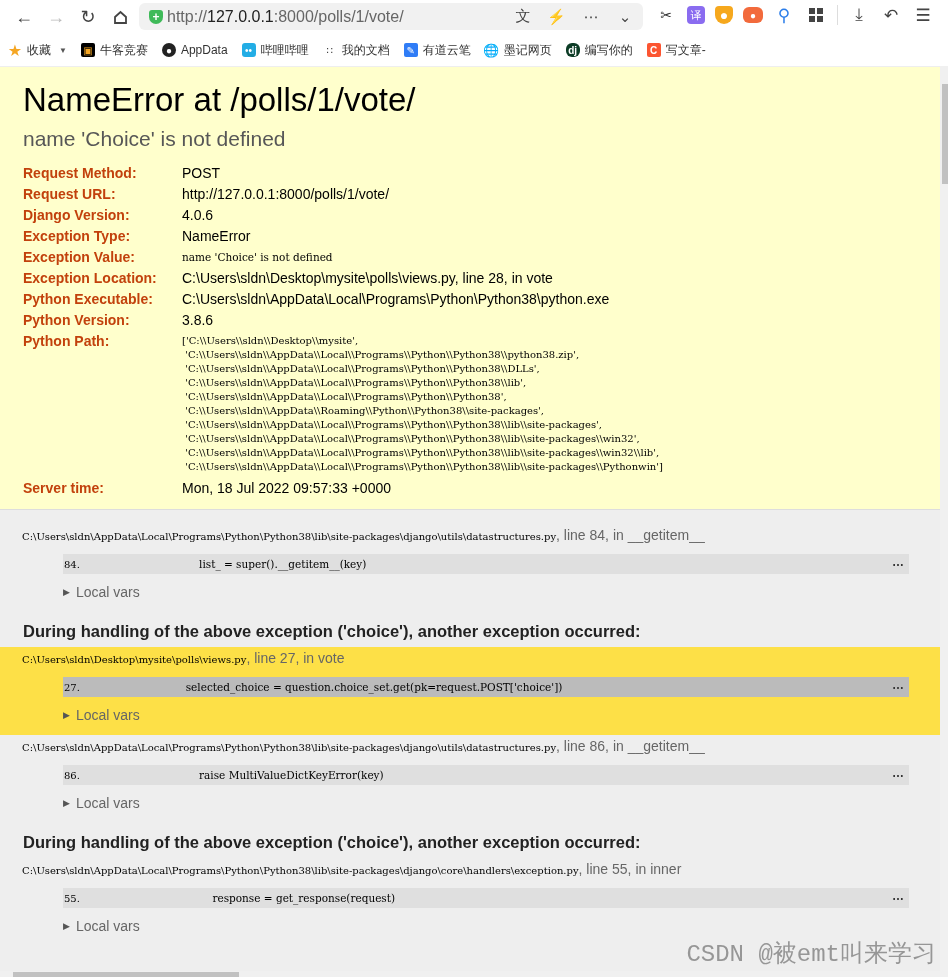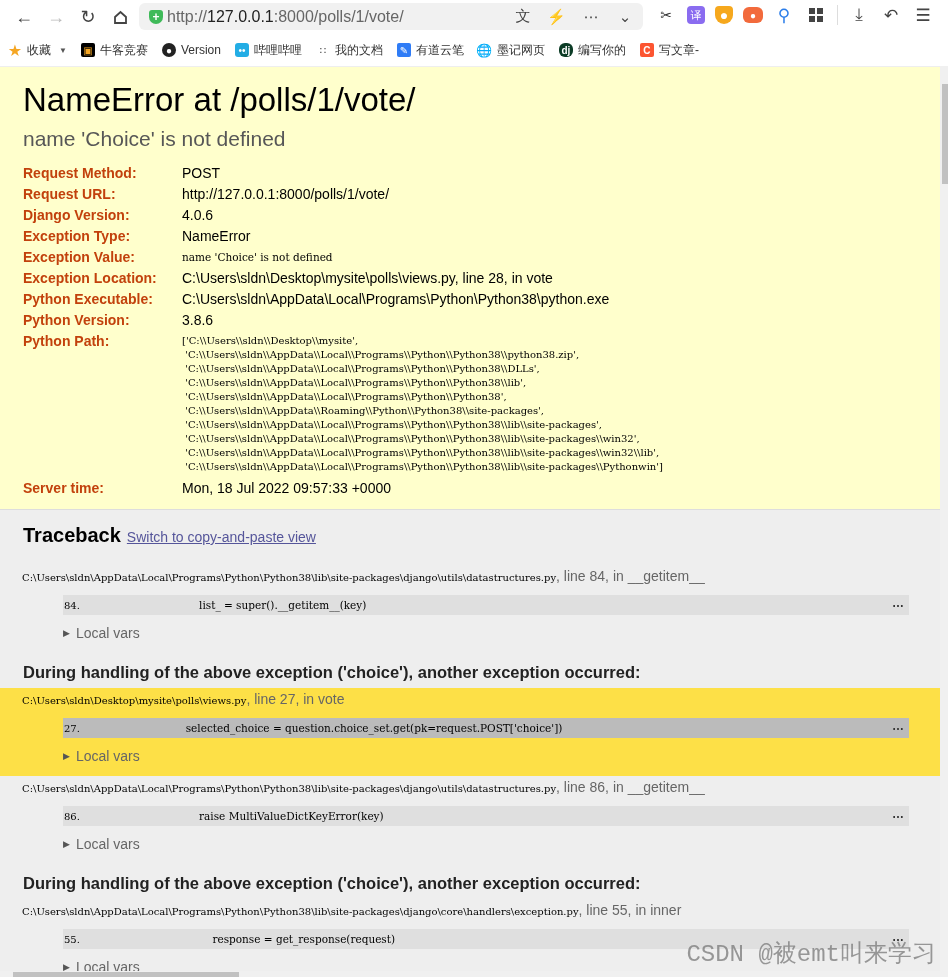--- a/index.html
+++ b/index.html
@@ -120,21 +120,21 @@
       <span class="bm-ico" style="color:#f5a623;font-size:16px;">★</span>
       <span class="bm-label">收藏</span>
       <span style="font-size:8px;margin-left:8px;color:#555;">▼</span>
     </div>
     <div class="bm">
       <span class="bm-ico" style="background:#000;color:#f5a623;">▣</span>
       <span class="bm-label">牛客竞赛</span>
     </div>
     <div class="bm">
       <span class="bm-ico" style="background:#222;border-radius:50%;">●</span>
-      <span class="bm-label">Version</span>
+      <span class="bm-label">AppData</span>
     </div>
     <div class="bm">
       <span class="bm-ico" style="background:#23ade5;border-radius:3px;">••</span>
       <span class="bm-label">哔哩哔哩</span>
     </div>
     <div class="bm">
       <span class="bm-ico" style="color:#333;">∷</span>
       <span class="bm-label">我的文档</span>
     </div>
     <div class="bm">
@@ -206,24 +206,20 @@
  'C:\\Users\\sldn\\AppData\\Local\\Programs\\Python\\Python38\\lib\\site-packages\\Pythonwin']</div>
           </div>
         <div class="meta-row" style="margin-top:4px;">
             <div class="meta-key">Server time:</div>
             <div class="meta-val">Mon, 18 Jul 2022 09:57:33 +0000</div>
           </div>
       </div>
     </div>
 
     <div class="traceback">
-      <div class="tb-title">
-        <span>Traceback</span>
-        <a class="tb-link">Switch to copy-and-paste view</a>
-      </div>
 
       <div class="frame">
         <div class="frame-file"><span class="fname">C:\Users\sldn\AppData\Local\Programs\Python\Python38\lib\site-packages\django\utils\datastructures.py</span><span>, line 84, in __getitem__</span></div>
         <div class="code-line">
           <span class="lineno">84.</span>
           <span class="code">            list_ = super().__getitem__(key)</span>
           <span class="dots">…</span>
         </div>
         <div class="localvars">
             <span class="tri">▶</span>

